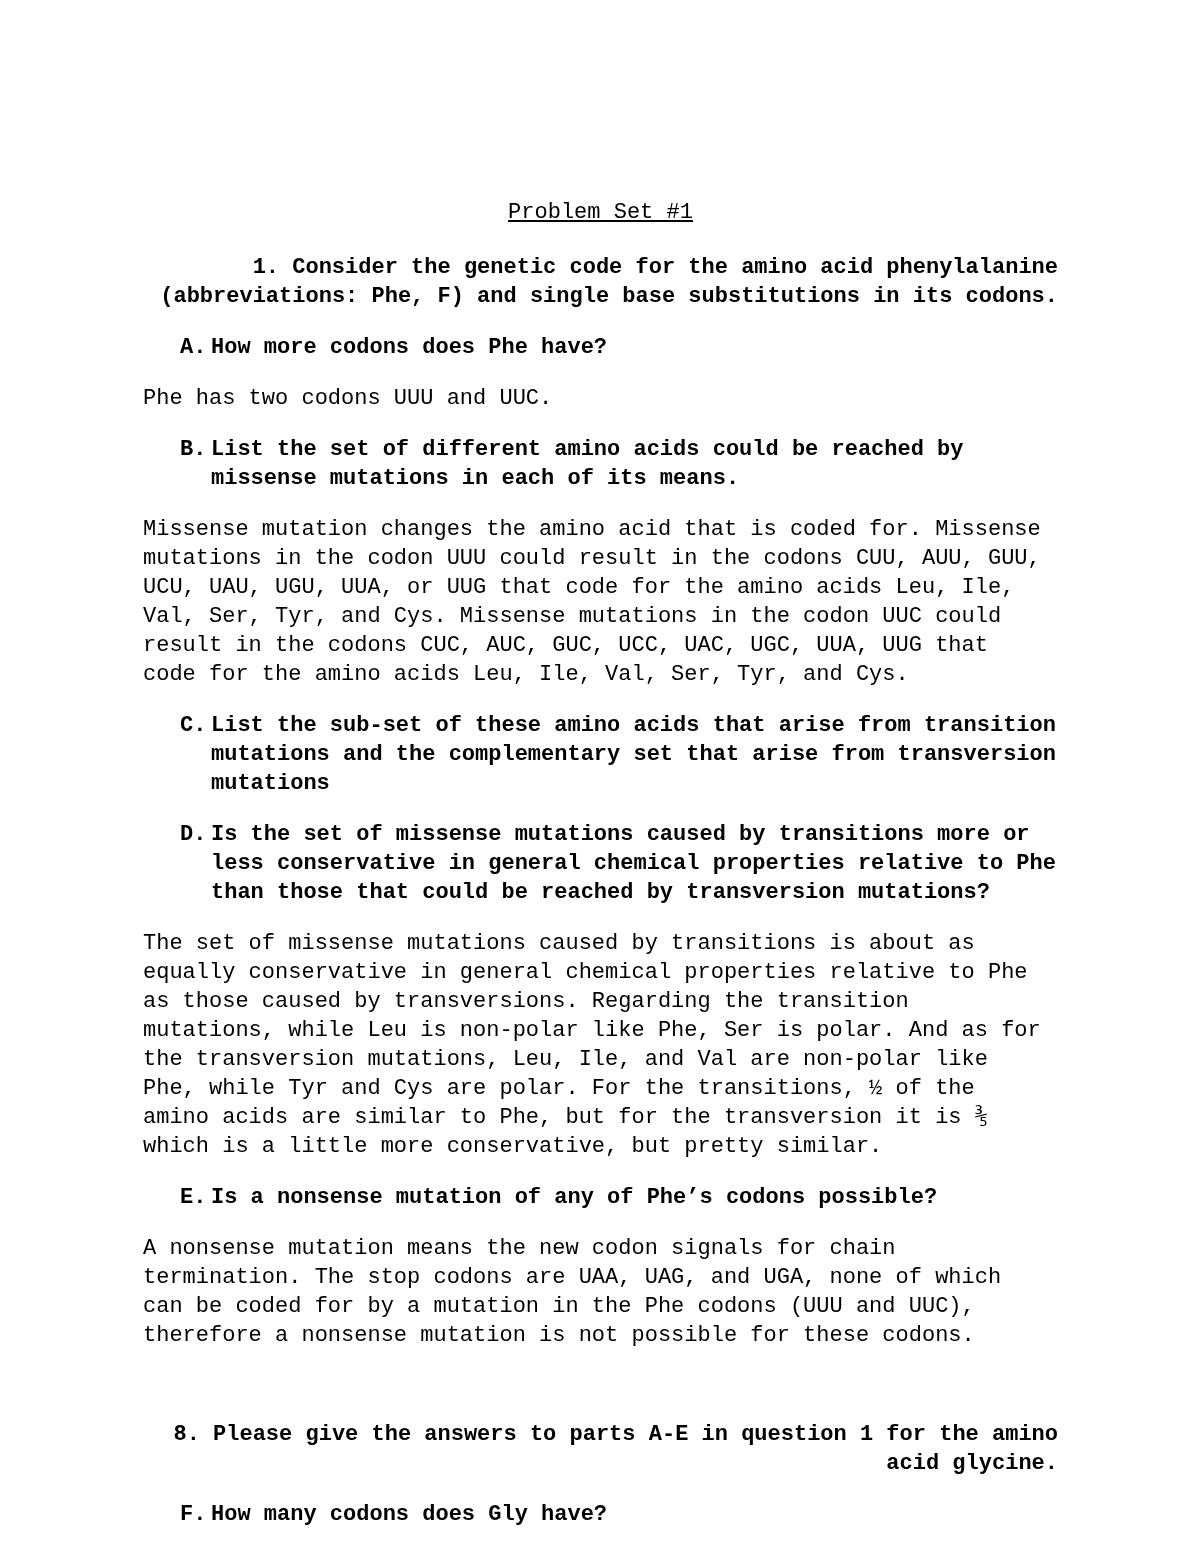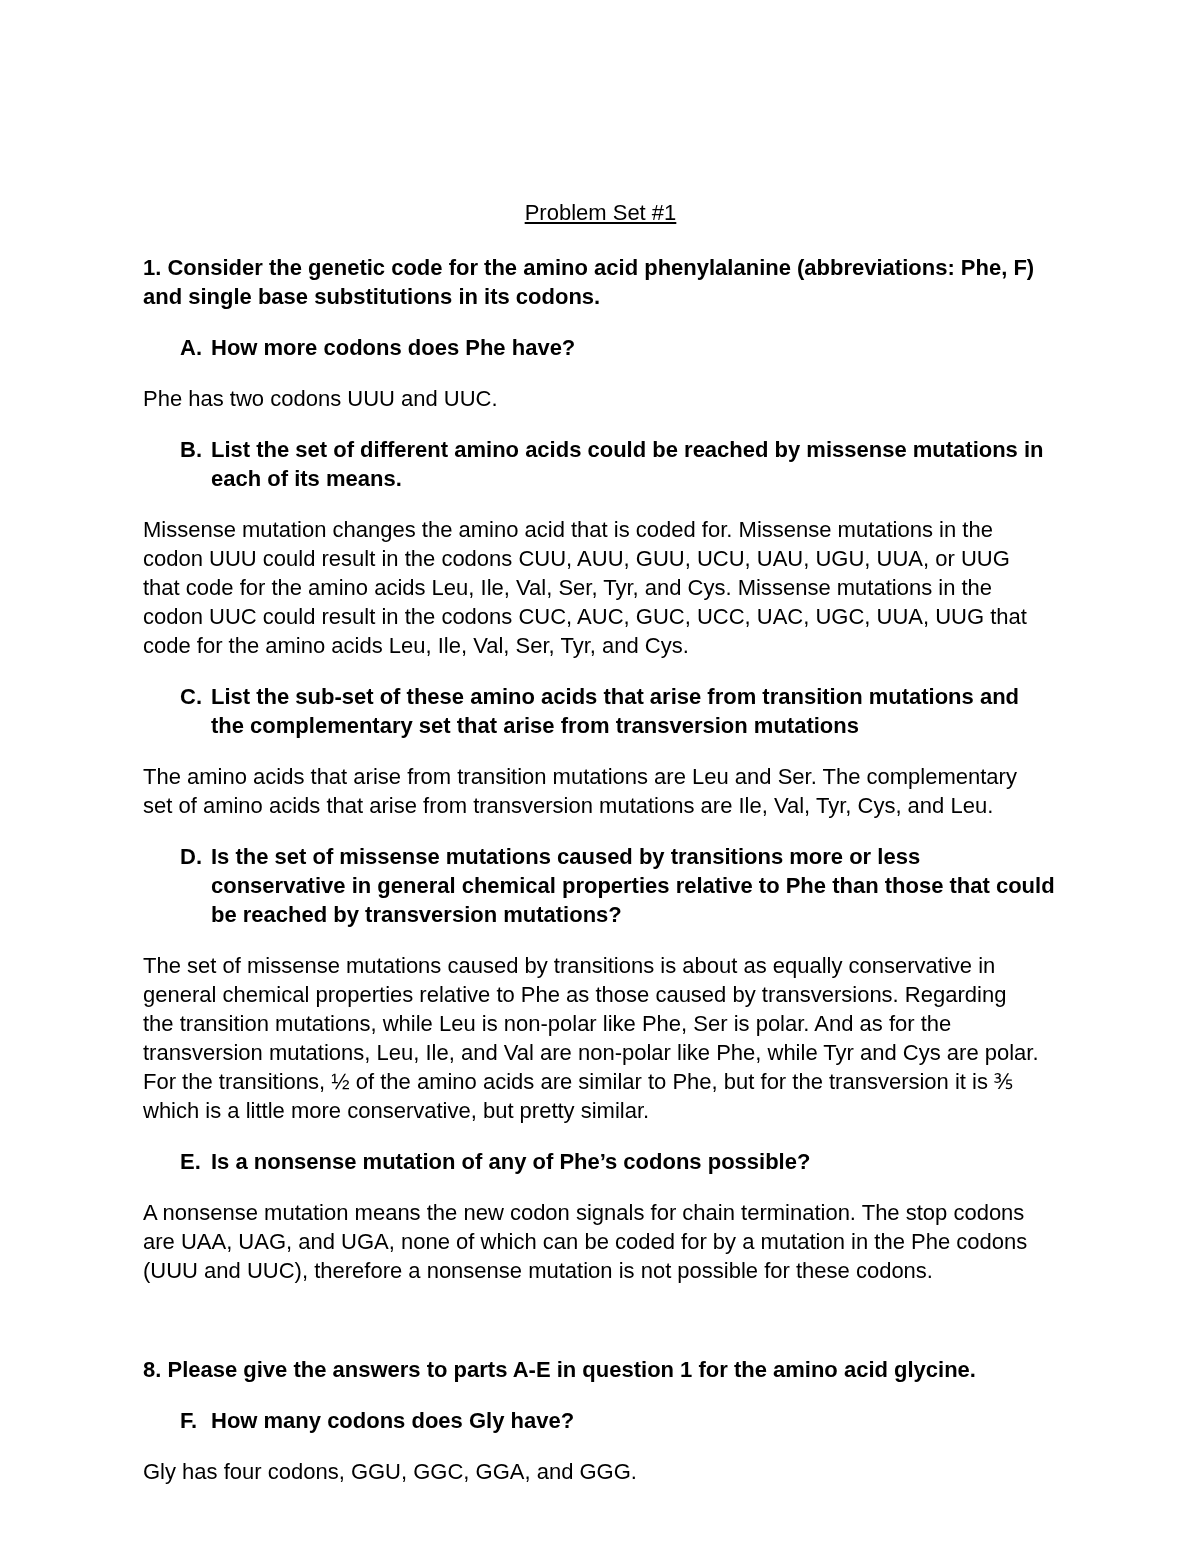--- a/index.html
+++ b/index.html
@@ -3,35 +3,36 @@
 <meta charset="utf-8">
 <style>
   html, body { margin: 0; padding: 0; background: #ffffff; }
   .page {
     width: 1200px;
     height: 1553px;
     box-sizing: border-box;
     padding: 198px 142px 0 143px;
     background: #ffffff;
     color: #000000;
-    font-family: Liberation Sans, sans-serif;
+    font-family: Liberation Mono, monospace;
     font-size: 22px;
     line-height: 29px;
     overflow: hidden;
   }
   .title {
     font-size: 22px;
     font-weight: normal;
     text-align: center;
     text-decoration: underline;
     margin: 0 0 26px 0;
   }
   .q {
     font-weight: bold;
     margin: 0 0 22px 0;
+    text-align: right;
   }
   .sub {
     font-weight: bold;
     margin: 0 0 22px 0;
     display: flex;
   }
   .sub .letter {
     flex: none;
     margin-left: 37px;
     width: 31px;
@@ -61,21 +62,20 @@
   <div class="sub">
     <span class="letter">B.</span>
     <span class="text">List the set of different amino acids could be reached by missense mutations in each of its means.</span>
   </div>
   <p class="ans">Missense mutation changes the amino acid that is coded for. Missense mutations in the codon UUU could result in the codons CUU, AUU, GUU, UCU, UAU, UGU, UUA, or UUG that code for the amino acids Leu, Ile, Val, Ser, Tyr, and Cys. Missense mutations in the codon UUC could result in the codons CUC, AUC, GUC, UCC, UAC, UGC, UUA, UUG that code for the amino acids Leu, Ile, Val, Ser, Tyr, and Cys.</p>
 
   <div class="sub">
     <span class="letter">C.</span>
     <span class="text">List the sub-set of these amino acids that arise from transition mutations and the complementary set that arise from transversion mutations</span>
   </div>
-  <p class="ans">The amino acids that arise from transition mutations are Leu and Ser. The complementary set of amino acids that arise from transversion mutations are Ile, Val, Tyr, Cys, and Leu.</p>
 
   <div class="sub">
     <span class="letter">D.</span>
     <span class="text">Is the set of missense mutations caused by transitions more or less conservative in general chemical properties relative to Phe than those that could be reached by transversion mutations?</span>
   </div>
   <p class="ans">The set of missense mutations caused by transitions is about as equally conservative in general chemical properties relative to Phe as those caused by transversions. Regarding the transition mutations, while Leu is non-polar like Phe, Ser is polar. And as for the transversion mutations, Leu, Ile, and Val are non-polar like Phe, while Tyr and Cys are polar. For the transitions, ½ of the amino acids are similar to Phe, but for the transversion it is ⅗ which is a little more conservative, but pretty similar.</p>
 
   <div class="sub">
     <span class="letter">E.</span>
     <span class="text">Is a nonsense mutation of any of Phe’s codons possible?</span>

